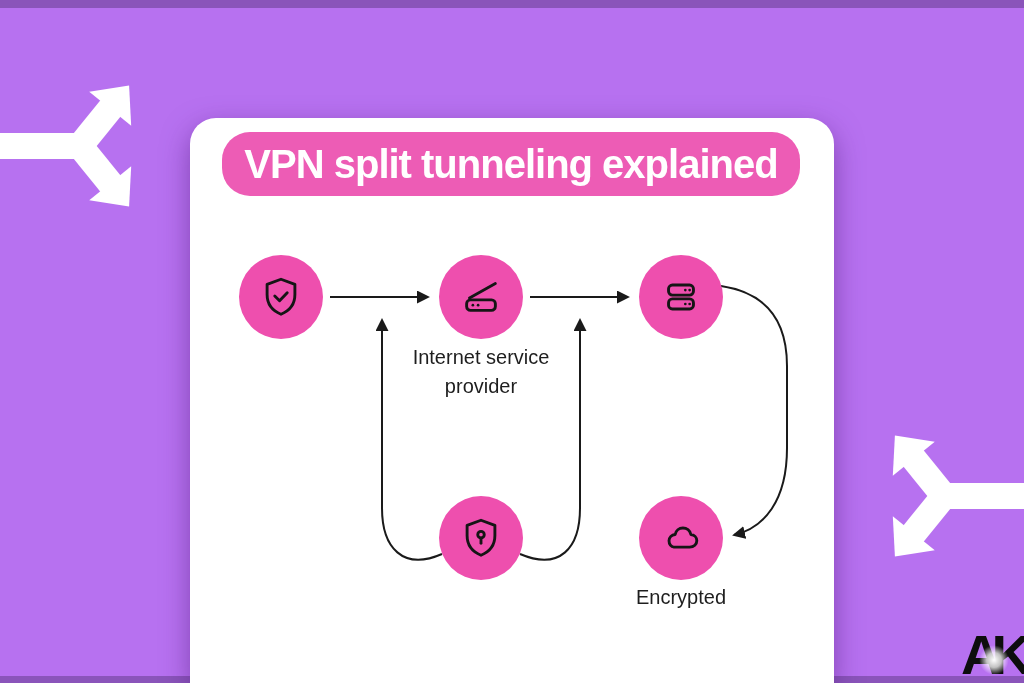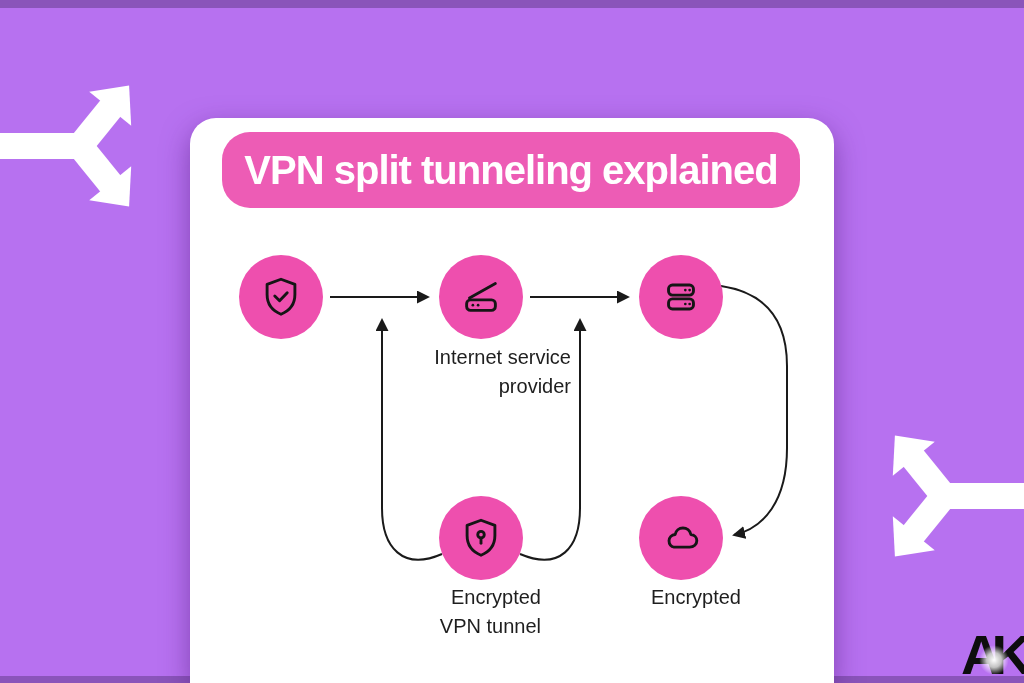--- a/index.html
+++ b/index.html
@@ -16,36 +16,36 @@
   .fork-arrow.left{left:0;top:58px;}
   .fork-arrow.right{right:0;top:408px;transform:scaleX(-1);}
 
   .card{
     position:absolute;left:190px;top:118px;width:644px;height:565px;
     background:#ffffff;border-radius:26px 26px 0 0;
     box-shadow:0 10px 28px rgba(84,30,128,.55);
     z-index:2;
   }
   .banner{
-    position:absolute;left:32px;top:14px;width:578px;height:76px;
+    position:absolute;left:32px;top:14px;width:578px;height:64px;
     background:#ed5cb5;border-radius:28px;
     display:flex;align-items:center;justify-content:center;
   }
   .banner h1{
     margin:0;color:#ffffff;font-size:40px;font-weight:bold;letter-spacing:-1px;
   }
   .arrows-svg{position:absolute;left:0;top:0;}
   .node{
     position:absolute;width:84px;height:84px;border-radius:50%;
     background:#ee4fae;display:flex;align-items:center;justify-content:center;
   }
   .node svg{display:block;}
   .node-label{
     position:absolute;color:#1e1e1e;font-size:20px;line-height:1.45;
-    text-align:right;transform:translateX(-50%);
+    text-align:center;transform:translateX(-50%);
   }
   .logo{
     position:absolute;right:2px;bottom:6px;z-index:3;
     color:#0d0d0d;font-weight:bold;font-size:56px;line-height:0.78;
     letter-spacing:-10px;font-family:"Liberation Sans",sans-serif;
   }
   .logo-glow{
     position:absolute;left:18px;bottom:2px;width:30px;height:30px;border-radius:50%;
     background:radial-gradient(circle,#ffffff 0%,rgba(255,255,255,.75) 35%,rgba(255,255,255,0) 70%);
   }
@@ -140,21 +140,20 @@
     </svg>
   </div>
 
   <div class="node" style="left:449px;top:378px;">
     <svg width="46" height="46" viewBox="0 0 48 48" fill="none" stroke="#151515" stroke-width="3" stroke-linecap="round" stroke-linejoin="round">
       <path d="M16.5 33.5 H33 C37.5 33.5 40.5 30.5 40.5 26.9 C40.5 23.3 37.8 20.6 34.3 20.4 C33.4 16.2 29.9 13.5 26 13.5 C21.9 13.5 18.6 16.3 17.9 20.3 C14.3 20.6 11.5 23.4 11.5 26.9 C11.5 30.5 13.7 33.5 16.5 33.5 Z"></path>
     </svg>
   </div>
 
   <div class="node-label" style="left:291px;top:225px;width:180px;">Internet service provider</div>
-  <div class="node-label" style="left:291px;top:465px;width:120px;">Encrypted VPN tunnel</div>
   <div class="node-label" style="left:491px;top:465px;width:120px;">Encrypted</div>
 
 </div>
 
 <div class="logo">
   <span>AK</span>
   <span class="logo-glow"></span>
 </div>
 
 </body></html>

